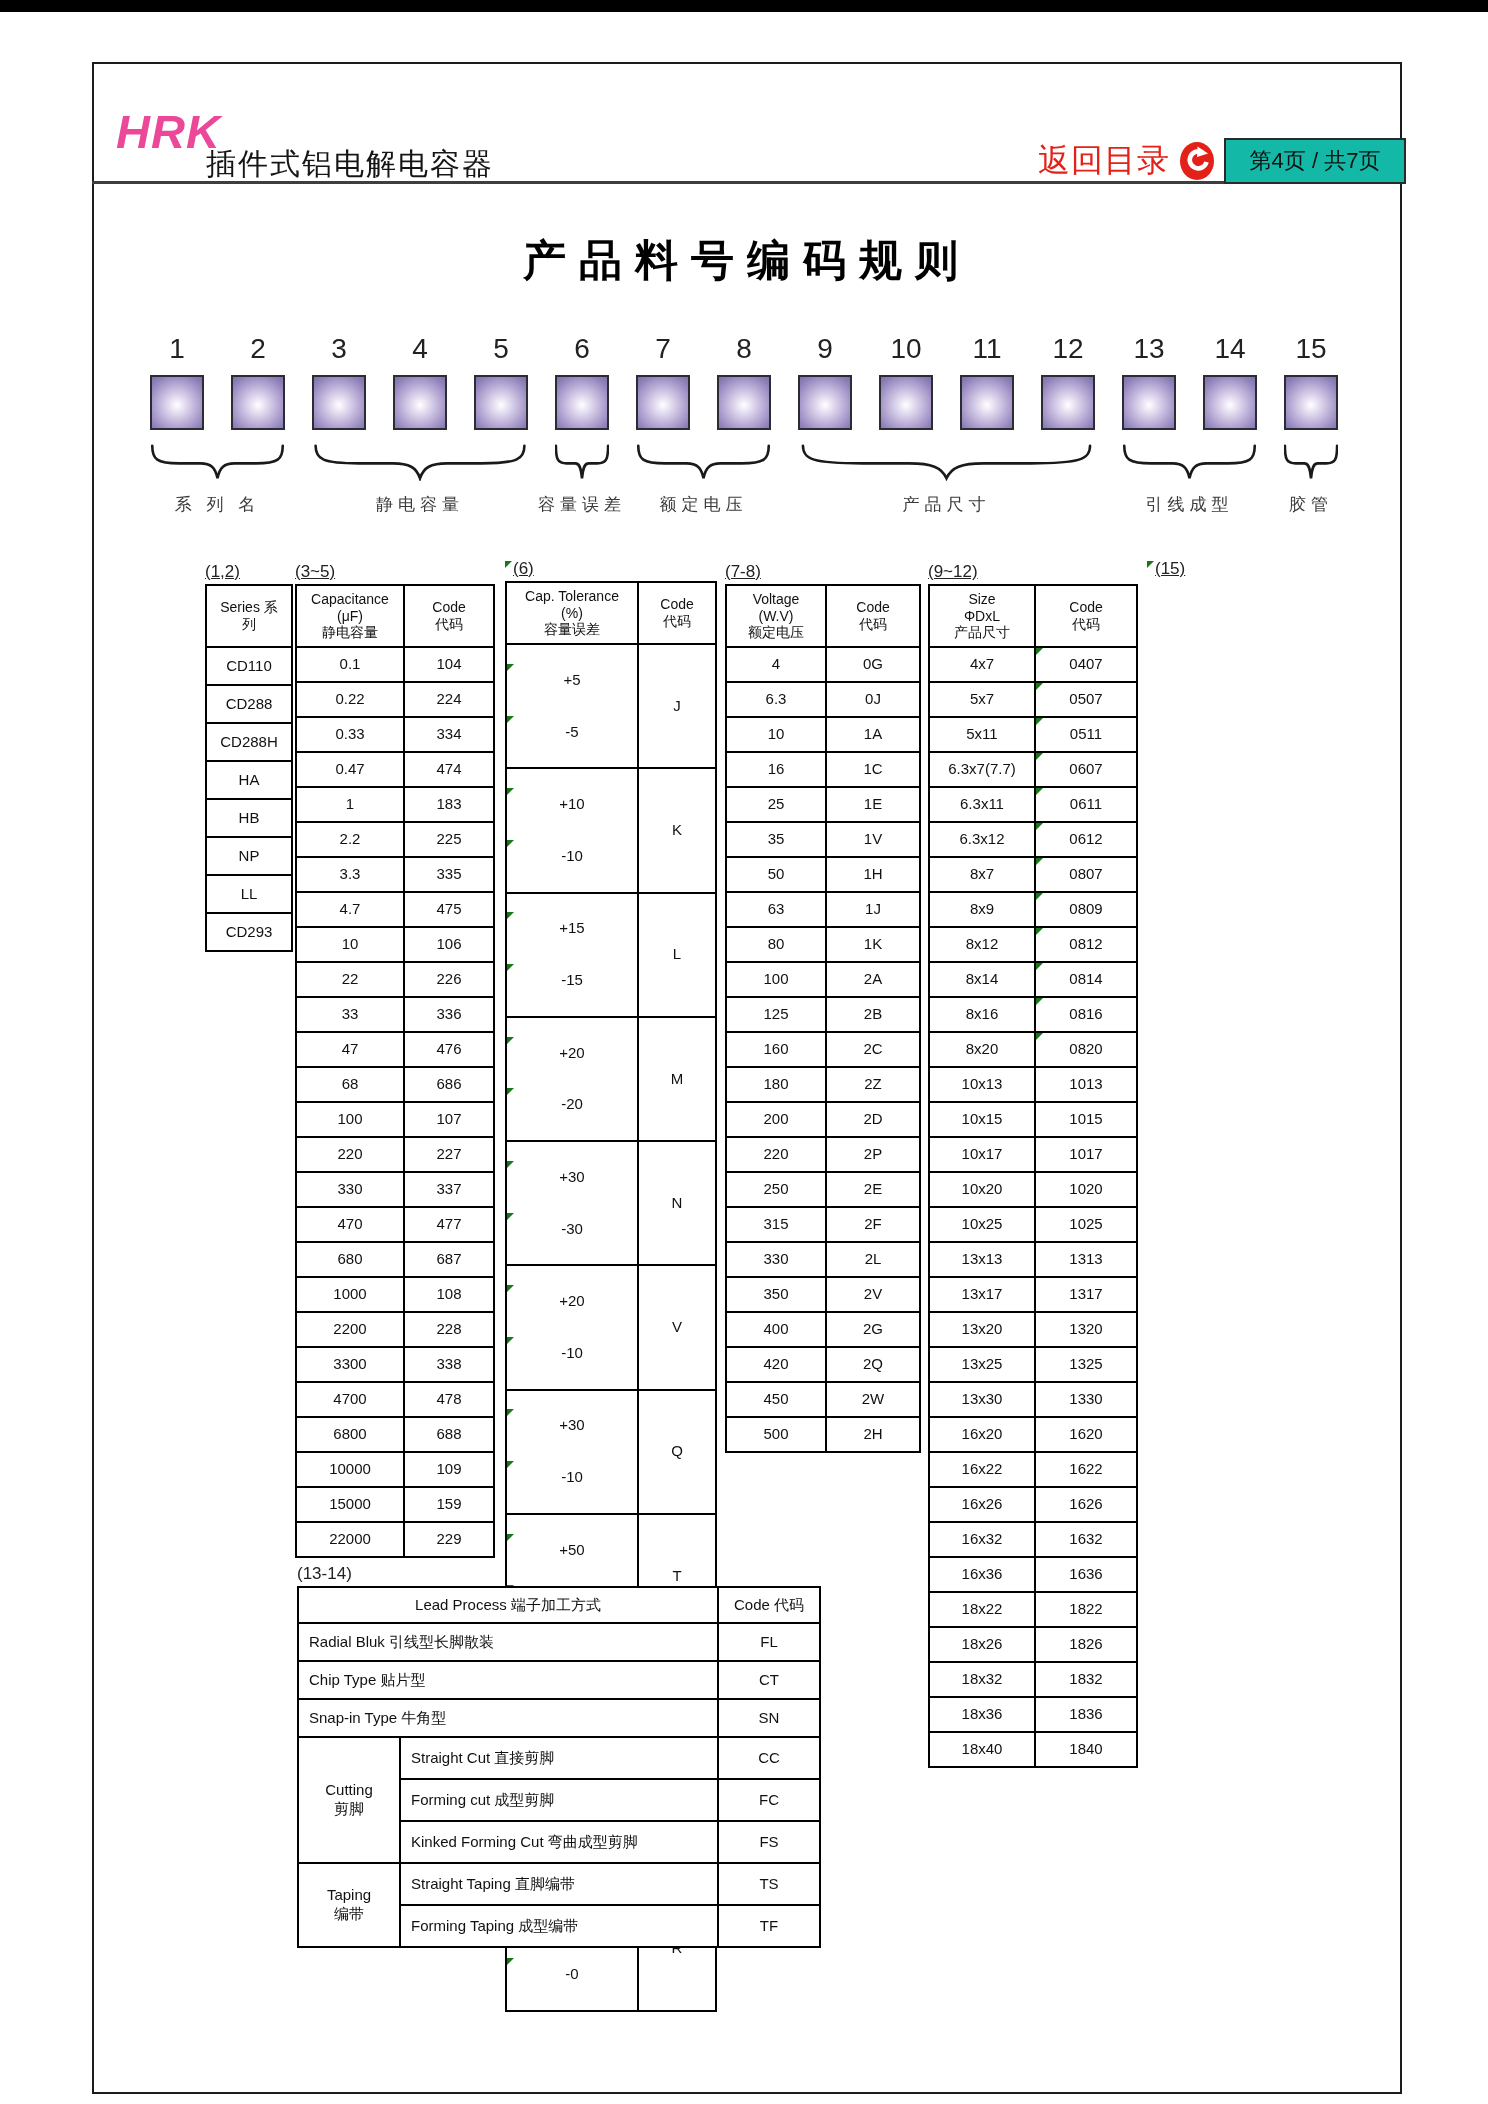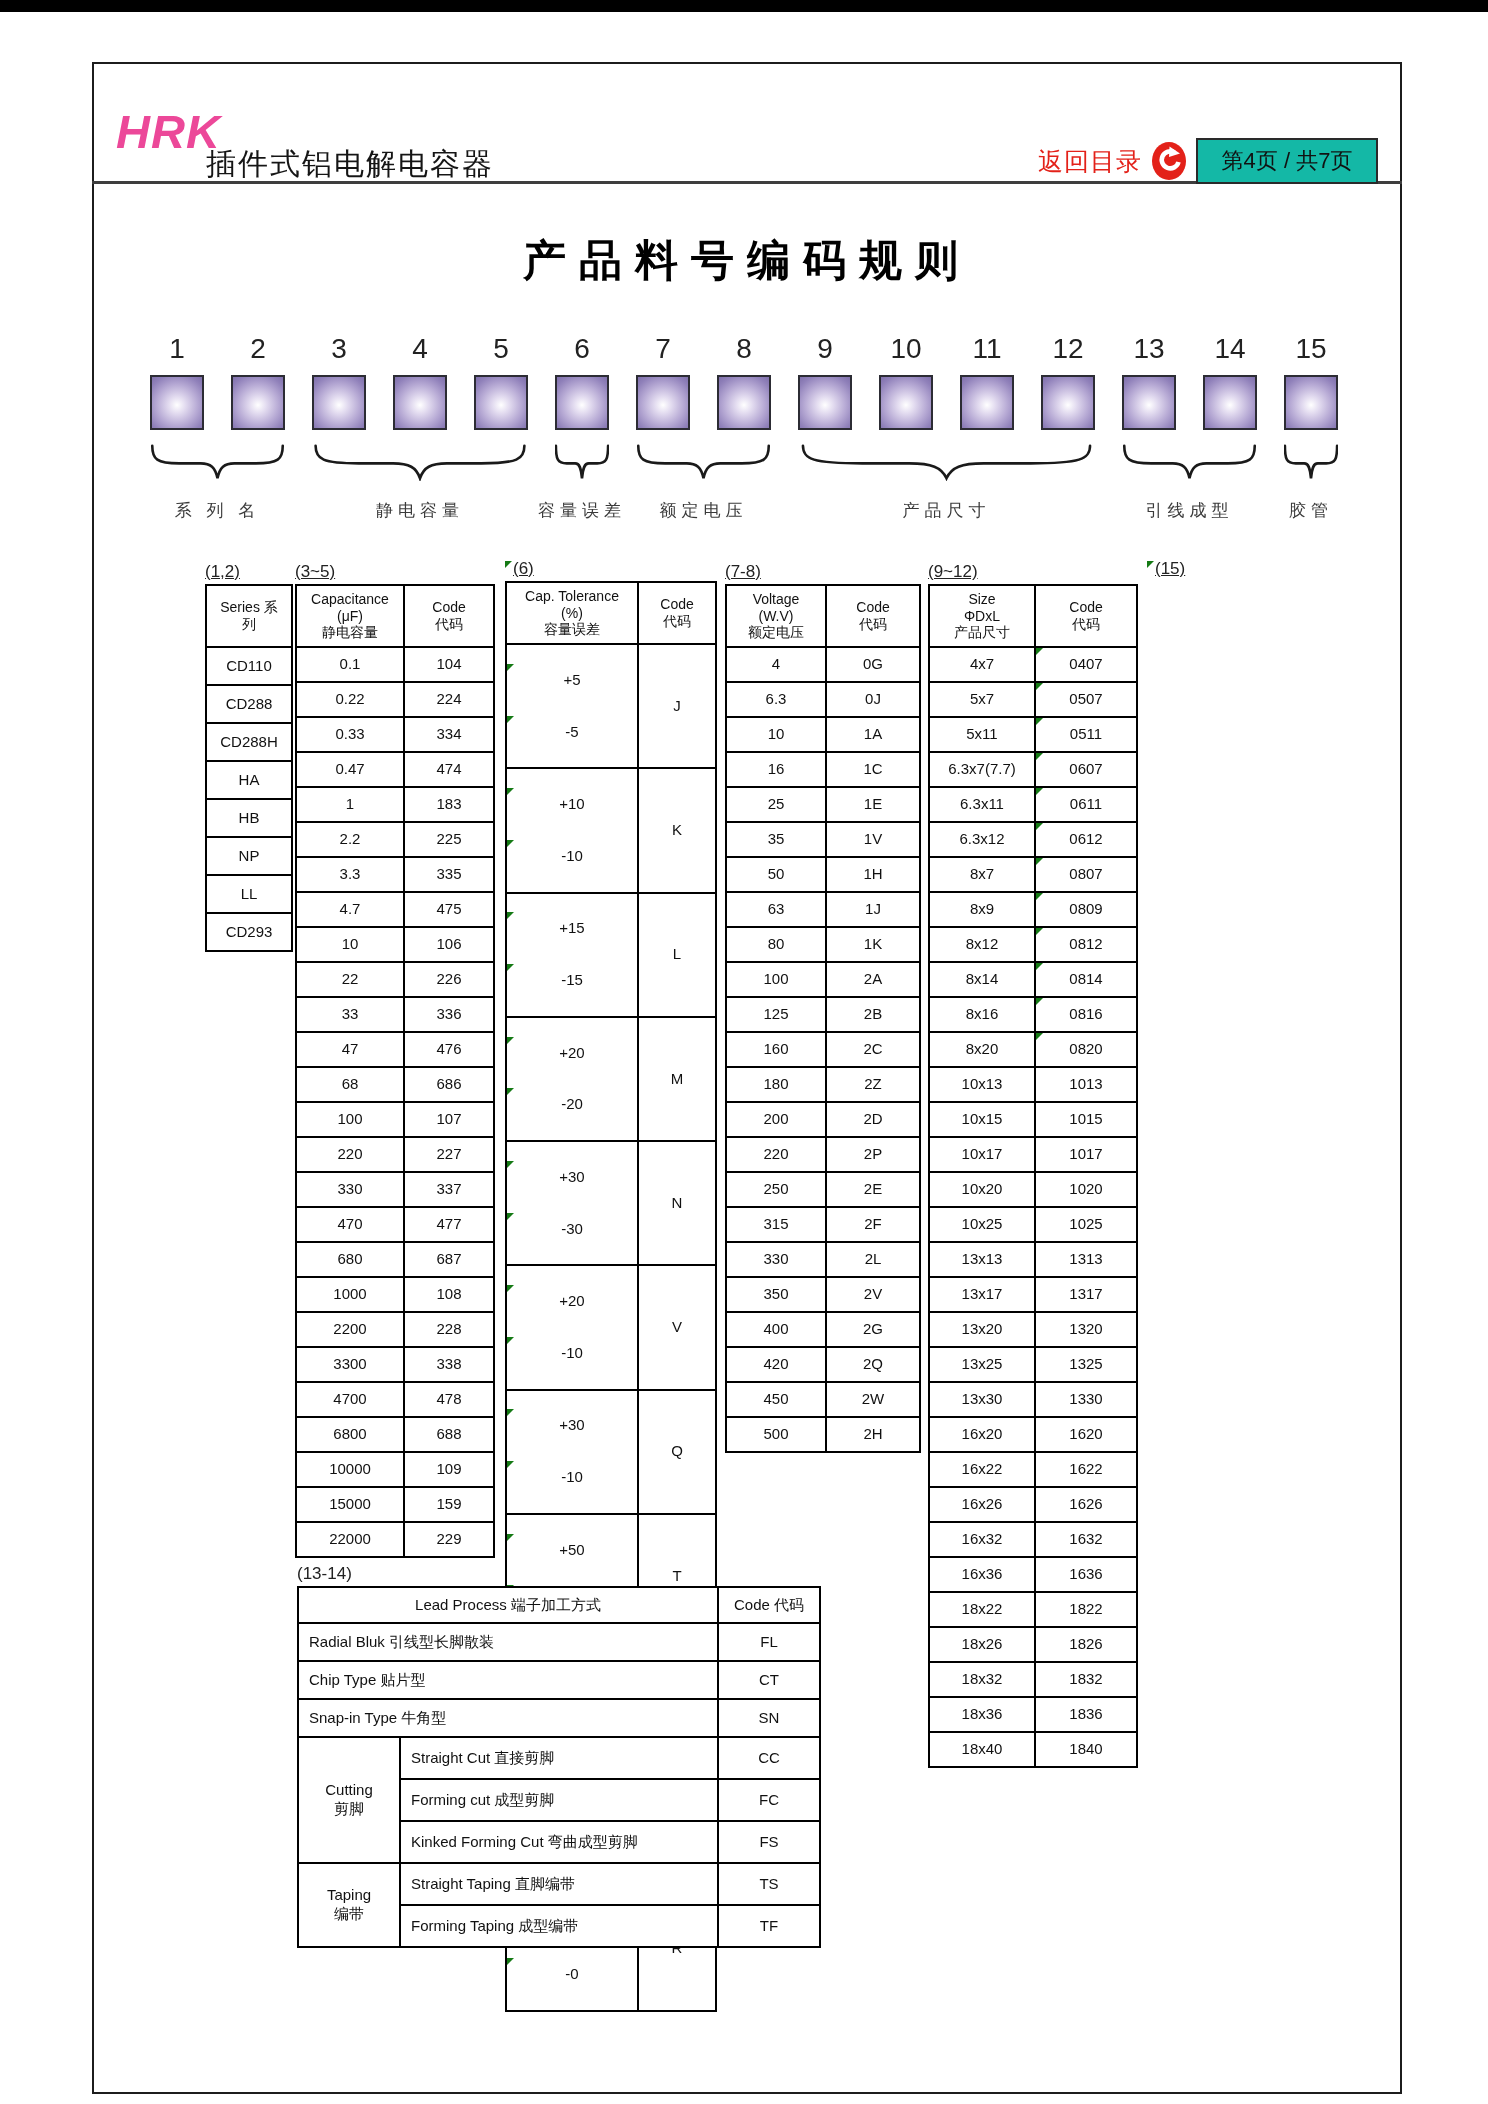--- a/index.html
+++ b/index.html
@@ -5,39 +5,39 @@
   html,body{margin:0;padding:0;background:#fff;}
   .page{position:relative;width:1488px;height:2104px;background:#fff;overflow:hidden;
         font-family:"Liberation Sans", sans-serif;color:#111;}
   .topbar{position:absolute;left:0;top:0;width:1488px;height:12px;background:#000;}
   .frame{position:absolute;left:92px;top:62px;width:1306px;height:2028px;border:2px solid #1c1c1c;background:#fff;}
   
   .logo{position:absolute;left:116px;top:104px;font-size:47px;font-weight:bold;font-style:italic;color:#ec4899;letter-spacing:1px;}
   .subtitle{position:absolute;left:206px;top:144px;font-size:30px;color:#151515;letter-spacing:2px;}
   .hdr-divider{position:absolute;left:92px;top:181px;width:1310px;height:3px;background:#3e3e3e;}
   .hdr-right{position:absolute;left:1038px;top:138px;height:46px;display:flex;align-items:center;gap:9px;}
-  .backlink{font-size:25px;color:#e32119;letter-spacing:1px;cursor:pointer;}
+  .backlink{font-size:32px;color:#e32119;letter-spacing:1px;cursor:pointer;}
   .returnicon{width:36px;height:40px;display:block;cursor:pointer;}
   .pagebox{box-sizing:border-box;height:46px;min-width:182px;border:2px solid #2a2a2a;display:flex;
            align-items:center;justify-content:center;font-size:22px;padding:0 12px;background:#14b8a6;}
   
   .main-title{position:absolute;left:92px;top:232px;width:1310px;text-align:center;
               font-size:43px;font-weight:bold;letter-spacing:13px;color:#000;}
   
   .codes-row{position:absolute;left:150px;top:330px;display:flex;gap:27px;}
   .slot{width:54px;display:flex;flex-direction:column;align-items:center;}
   .digit{font-size:28px;color:#222;height:38px;line-height:38px;}
   .codebox{margin-top:7px;width:54px;height:55px;box-sizing:border-box;border:2px solid #2c2c34;
            background:radial-gradient(circle at 50% 55%, #ffffff 0%, #e3dcf0 22%, #b6a9d4 55%, #9081ba 82%, #7f70ab 100%);}
   
   .braces-row{position:absolute;left:150px;top:443px;display:flex;gap:27px;}
   .bgroup{display:flex;flex-direction:column;align-items:center;}
   .bgroup svg{display:block;height:38px;width:100%;}
   .gw2{width:135px;} .gw3{width:216px;} .gw1{width:54px;} .gw4{width:297px;}
-  .glabel{margin-top:18px;font-size:17px;color:#3a3a3a;letter-spacing:5px;white-space:nowrap;}
+  .glabel{margin-top:12px;font-size:17px;color:#3a3a3a;letter-spacing:5px;white-space:nowrap;}
   
   .tblwrap{position:absolute;}
   .seclabel{font-size:17px;color:#222;text-decoration:underline;margin-bottom:2px;white-space:nowrap;}
   .seclabel.nound{text-decoration:none;}
   table{border-collapse:collapse;background:#fff;}
   td,th{border:2px solid #000;text-align:center;vertical-align:middle;padding:0;
         font-size:15px;color:#111;white-space:pre-line;font-weight:normal;line-height:1.25;}
   th{font-size:14px;}
   .hrow th{height:60px;}
   .h3 th{line-height:1.18;}

